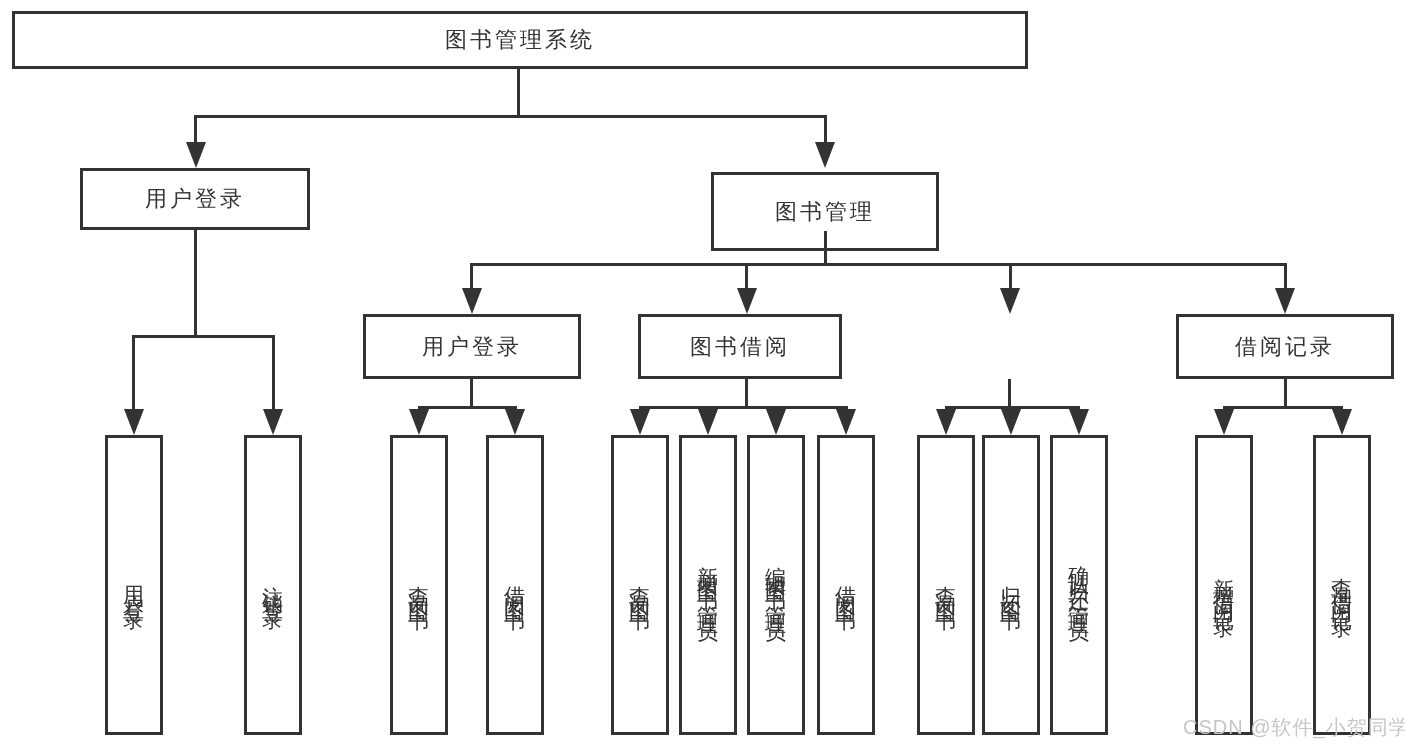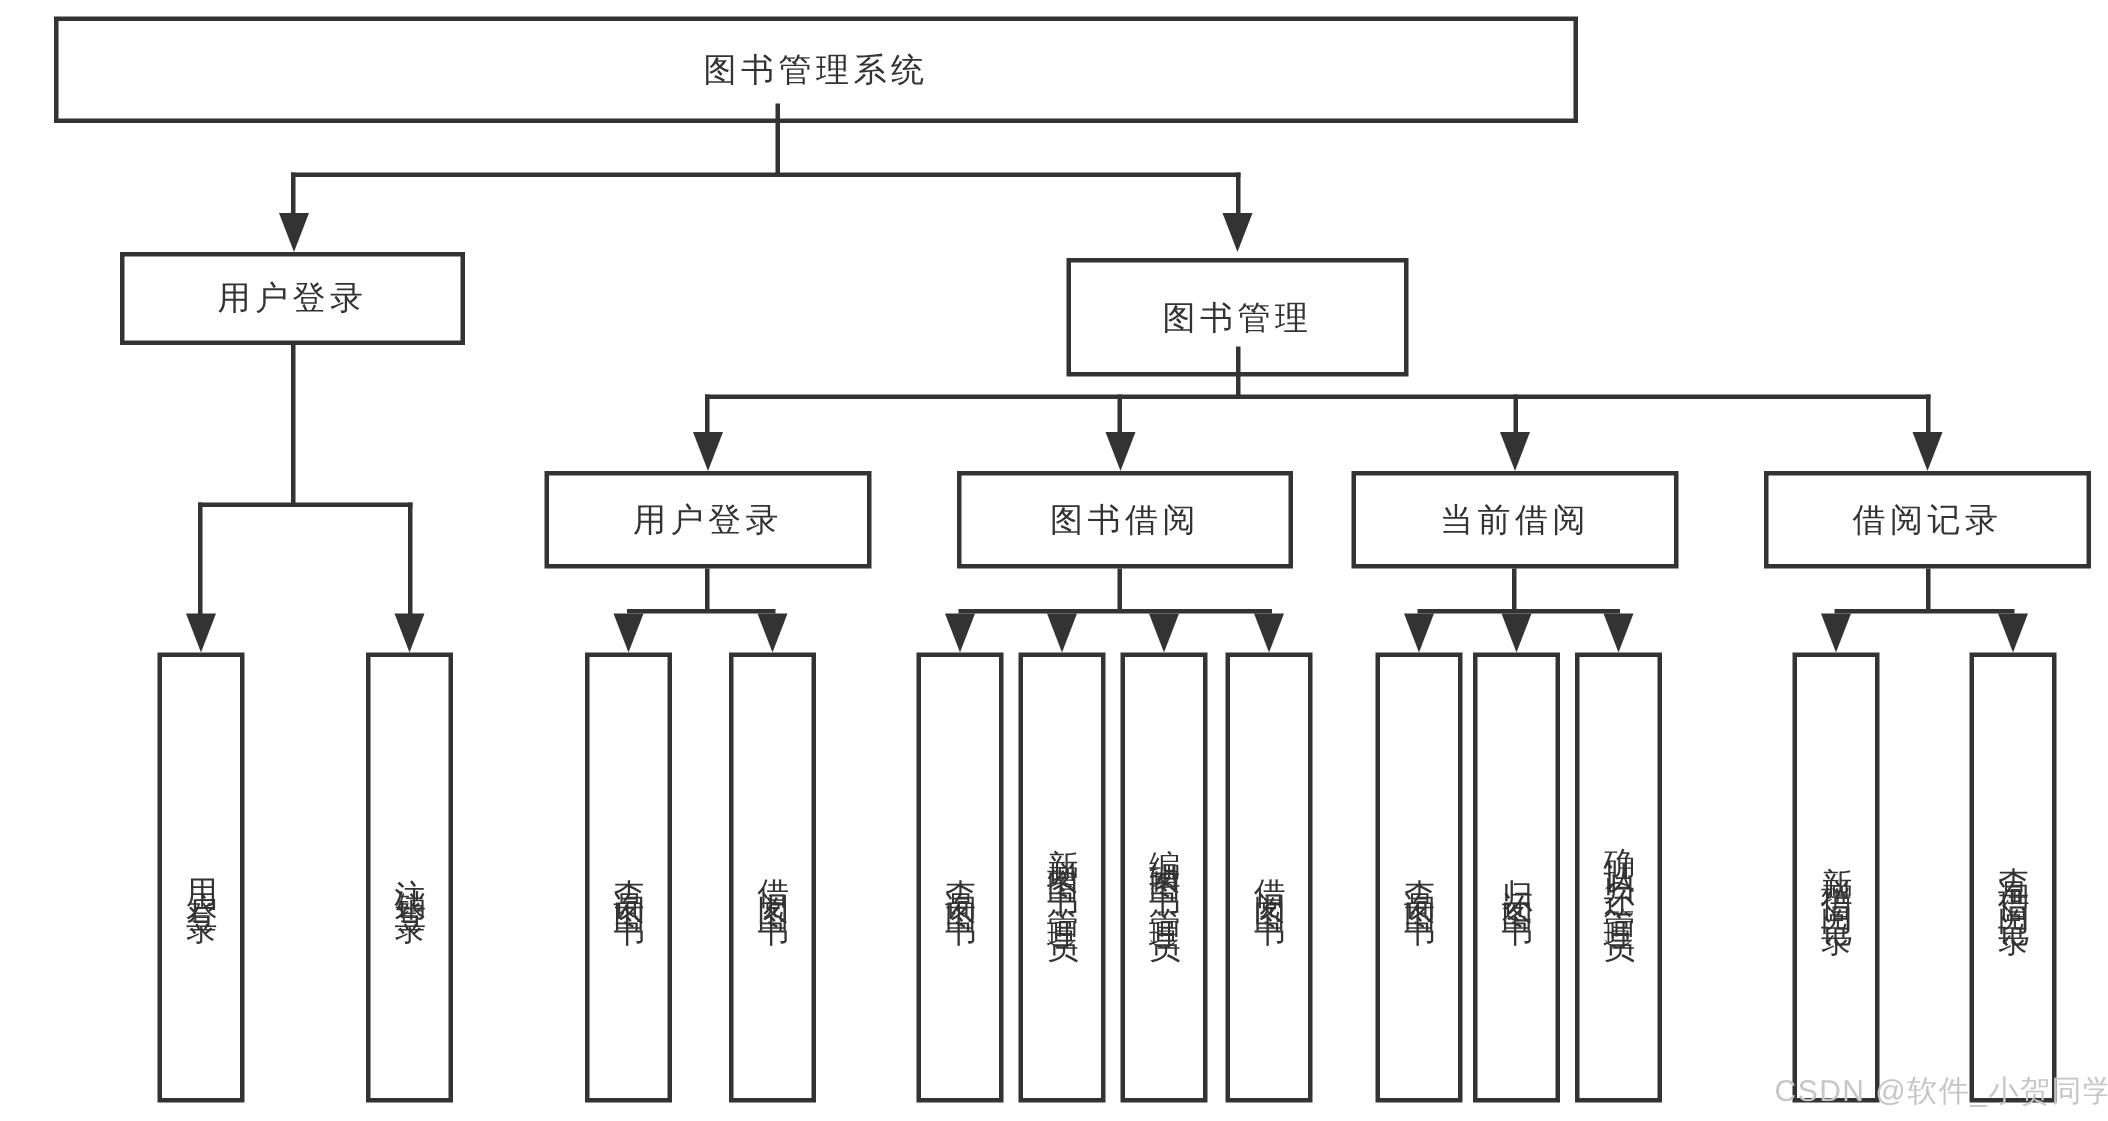--- a/index.html
+++ b/index.html
@@ -51,21 +51,21 @@
     letter-spacing: 1px;
     color: var(--wm, #c6c6c6);
     white-space: nowrap;
   }
 </style>
 </head>
 <body>
 
 <div class="canvas">
 
-  <div class="box hbox" style="left:36px;top:11px;width:1016px;height:71px">图书管理系统</div>
+  <div class="box hbox" style="left:12px;top:11px;width:1016px;height:58px">图书管理系统</div>
 
   <div class="line" style="left:517px;top:69px;width:3px;height:48px"></div>
 
   <div class="line" style="left:194px;top:115px;width:633px;height:3px"></div>
 
   <div class="line" style="left:194px;top:115px;width:3px;height:31px"></div>
   <div class="arrow" style="left:186px;top:142px"></div>
   <div class="line" style="left:824px;top:115px;width:3px;height:31px"></div>
   <div class="arrow" style="left:815px;top:142px"></div>
 
@@ -84,22 +84,21 @@
   <div class="line" style="left:470px;top:263px;width:3px;height:27px"></div>
   <div class="arrow" style="left:462px;top:288px"></div>
   <div class="line" style="left:745px;top:263px;width:3px;height:27px"></div>
   <div class="arrow" style="left:737px;top:288px"></div>
   <div class="line" style="left:1009px;top:263px;width:3px;height:27px"></div>
   <div class="arrow" style="left:1000px;top:288px"></div>
   <div class="line" style="left:1284px;top:263px;width:3px;height:27px"></div>
   <div class="arrow" style="left:1275px;top:288px"></div>
 
   <div class="box hbox" style="left:363px;top:314px;width:218px;height:65px">用户登录</div>
-  <div class="box hbox" style="left:638px;top:314px;width:224px;height:65px">图书借阅</div>
-  <div class="box hbox" style="left:901px;top:314px;width:218px;height:65px">当前借阅</div>
+  <div class="box hbox" style="left:638px;top:314px;width:204px;height:65px">图书借阅</div>
   <div class="box hbox" style="left:1176px;top:314px;width:218px;height:65px">借阅记录</div>
 
   <div class="line" style="left:470px;top:379px;width:3px;height:29px"></div>
   <div class="line" style="left:418px;top:406px;width:99px;height:3px"></div>
   <div class="arrow" style="left:409px;top:409px"></div>
   <div class="arrow" style="left:505px;top:409px"></div>
 
   <div class="line" style="left:745px;top:379px;width:3px;height:29px"></div>
   <div class="line" style="left:639px;top:406px;width:209px;height:3px"></div>
   <div class="arrow" style="left:630px;top:409px"></div>

